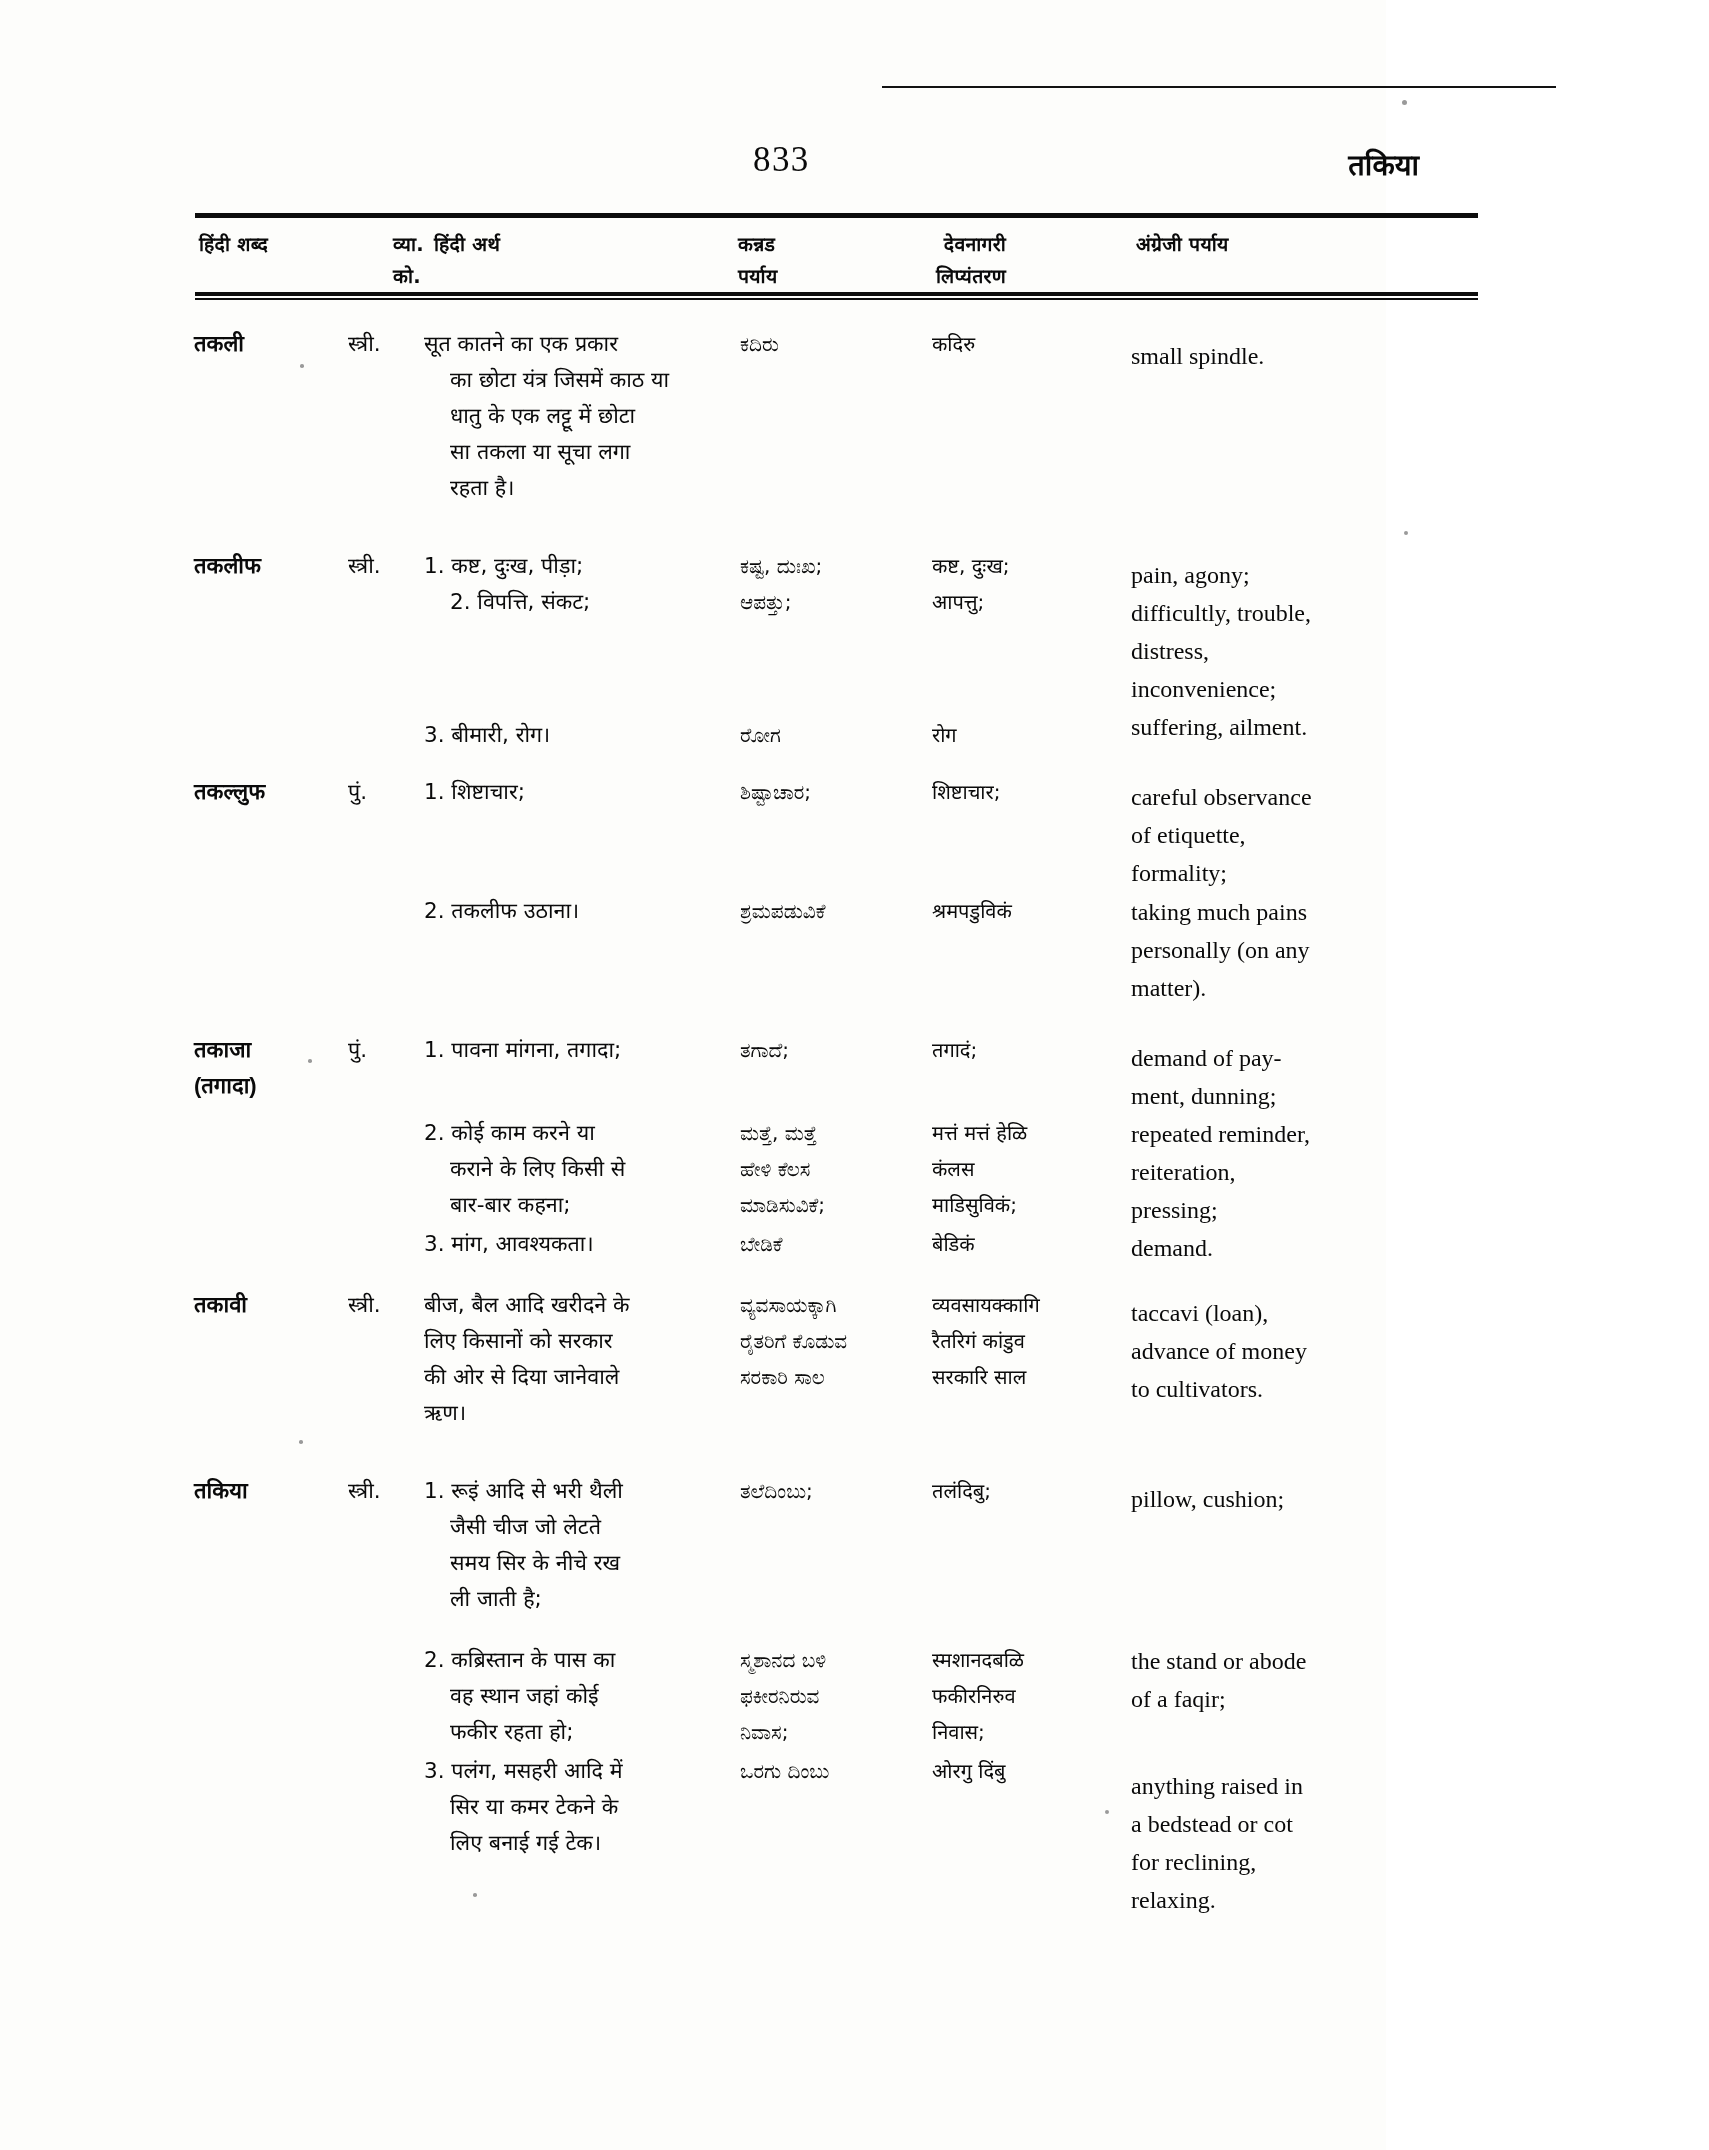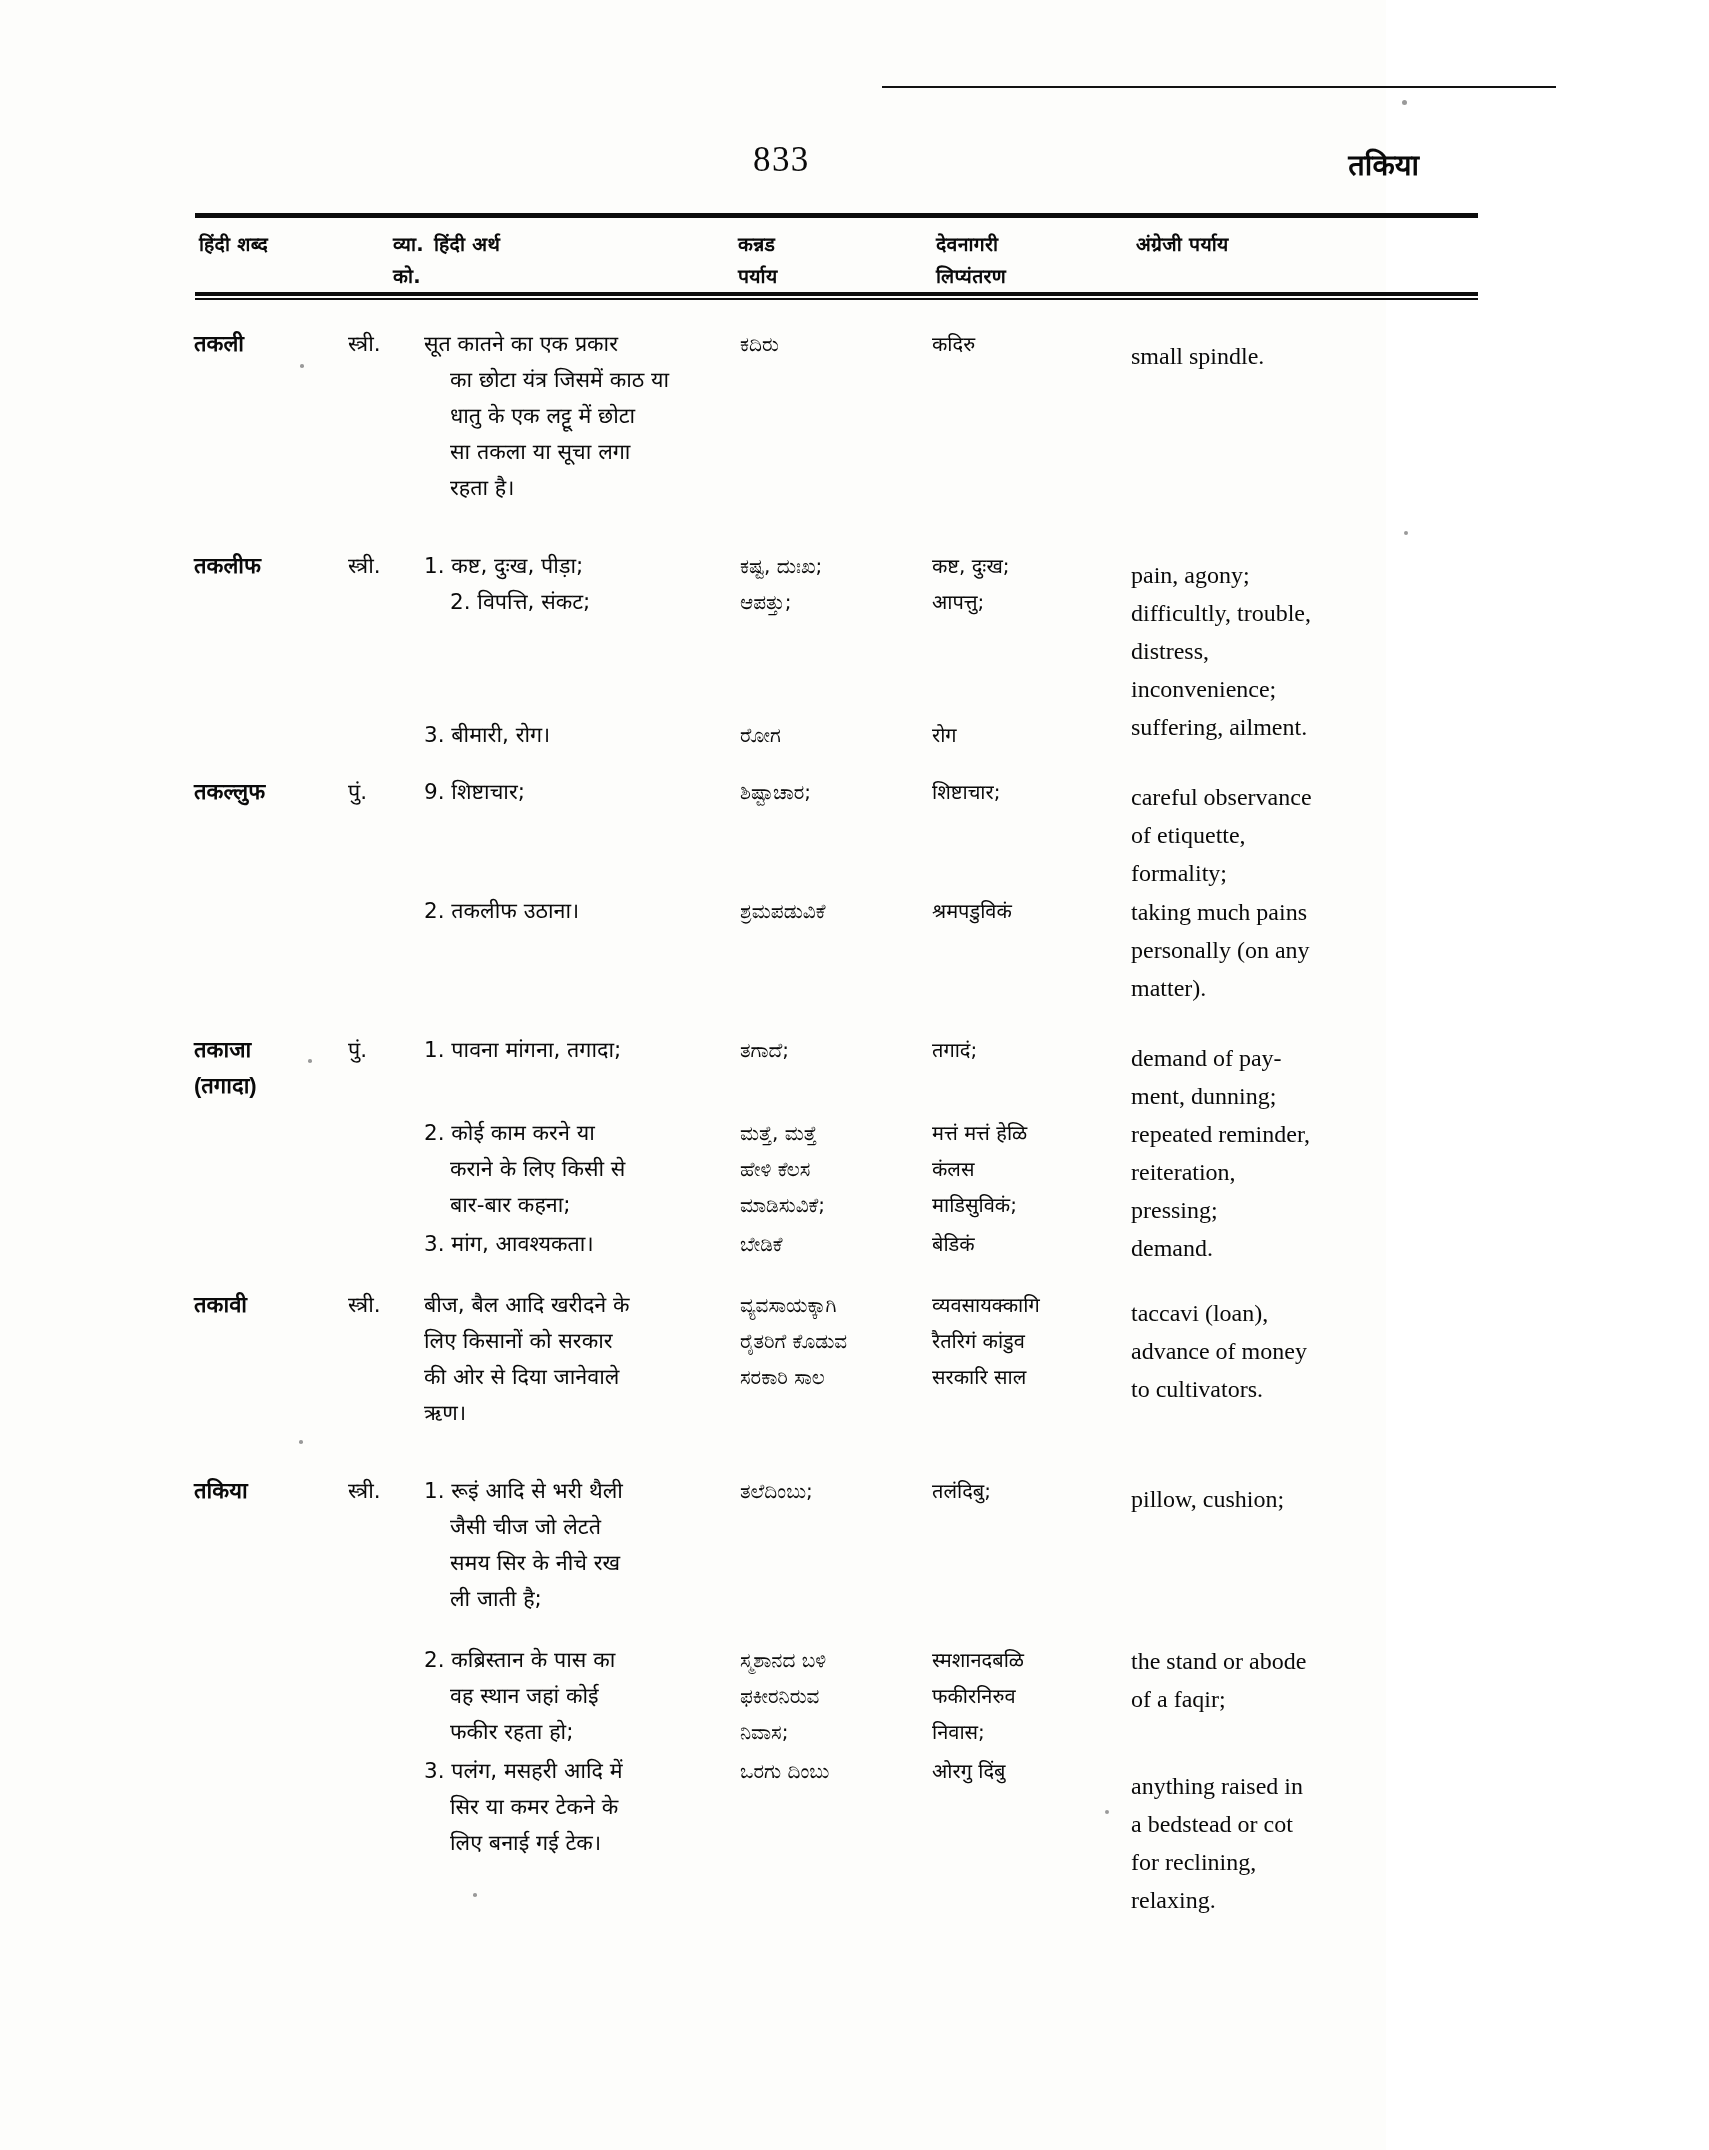--- a/index.html
+++ b/index.html
@@ -70,21 +70,21 @@
     font-weight: bold;
     font-size: 19.4px;
     line-height: 32px;
     letter-spacing: 0.3px;
     white-space: pre-line;
   }
   .th-word  { left: 199px;  top: 229px; text-align: center; }
   .th-gram  { left: 357px;  top: 229px; margin-left: 36px; }
   .th-mean  { left: 434px;  top: 229px; }
   .th-kan   { left: 738px; top: 229px; }
-  .th-dev   { left: 936px; top: 229px; }
+  .th-dev   { left: 936px; top: 229px; text-align: right; }
   .th-eng   { left: 1136px; top: 229px; }
 
   
   .entry { position: absolute; left: 0; }
   .c {
     position: absolute;
     white-space: pre-line;
   }
   .c-word {
     left: 194px;
@@ -188,21 +188,21 @@
 suffering, ailment.</div>
 
     <div class="c c-mean hang" style="top:717px">3. बीमारी, रोग।</div>
     <div class="c c-kan" style="top:717px">ರೋಗ</div>
     <div class="c c-dev" style="top:717px">रोग</div>
   </div>
 
   <div class="entry">
     <div class="c c-word" style="top:774px">तकल्लुफ</div>
     <div class="c c-gram" style="top:774px">पुं.</div>
-    <div class="c c-mean hang" style="top:774px">9. शिष्टाचार;</div>
+    <div class="c c-mean hang" style="top:774px">1. शिष्टाचार;</div>
     <div class="c c-kan" style="top:774px">ಶಿಷ್ಟಾಚಾರ;</div>
     <div class="c c-dev" style="top:774px">शिष्टाचार;</div>
     <div class="c c-eng" style="top:778px">careful observance
 of etiquette,
 formality;</div>
 
     <div class="c c-mean hang" style="top:893px">2. तकलीफ उठाना।</div>
     <div class="c c-kan" style="top:893px">ಶ್ರಮಪಡುವಿಕೆ</div>
     <div class="c c-dev" style="top:893px">श्रमपडुविकं</div>
     <div class="c c-eng" style="top:893px">taking much pains

